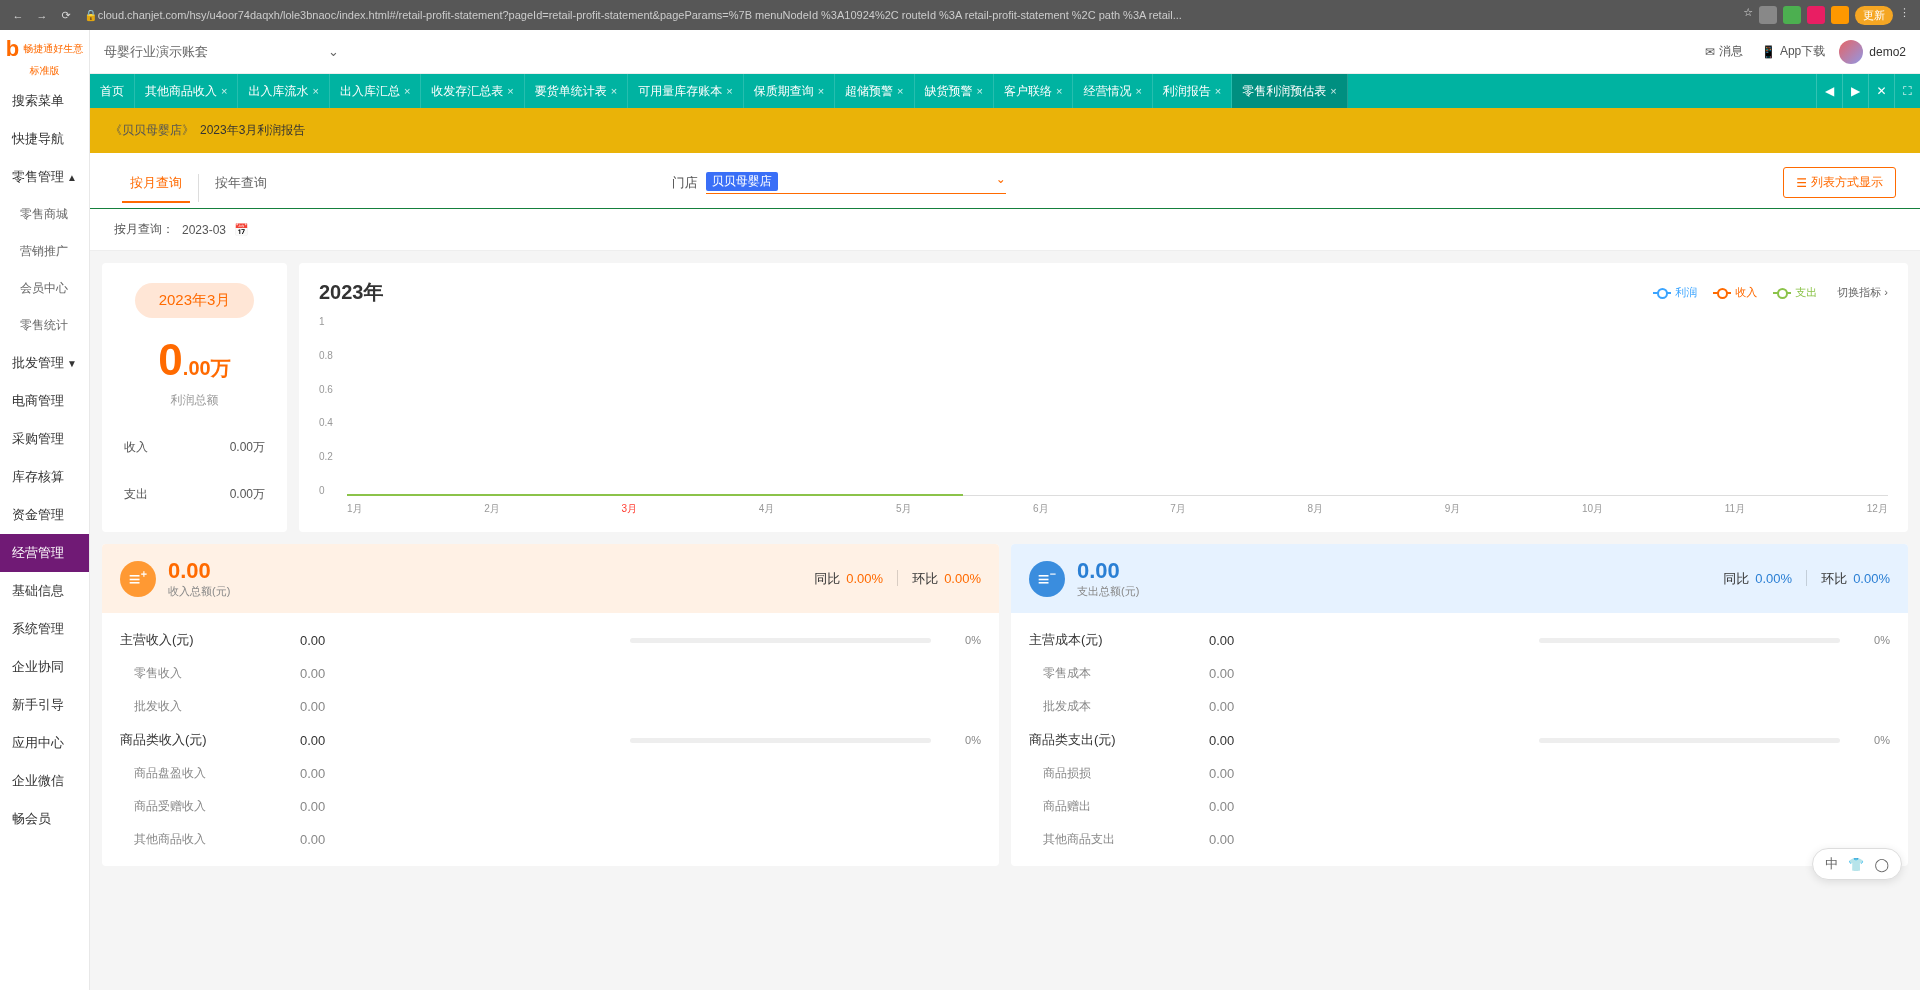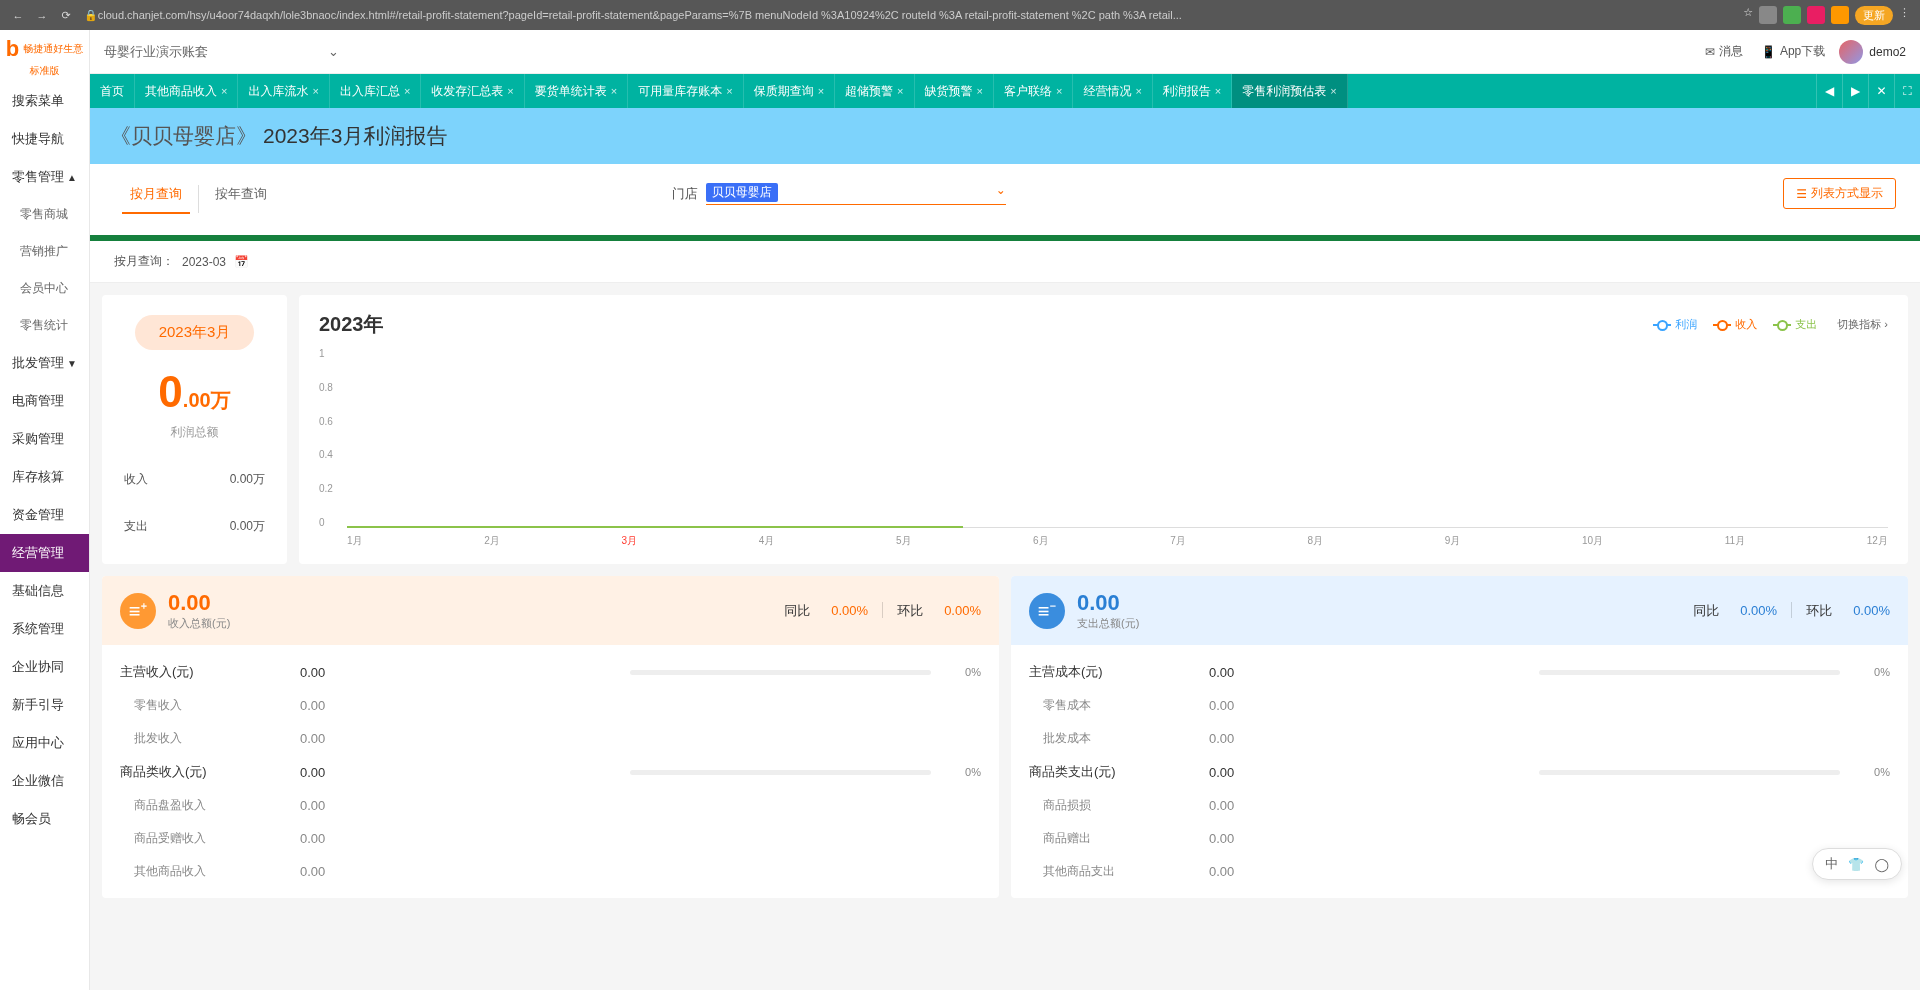--- a/index.html
+++ b/index.html
@@ -37,24 +37,24 @@
 
 .tabbar { height: 34px; background: #00b3a1; display: flex; align-items: stretch; color: #fff; font-size: 12px; }
 .tabbar .tab { padding: 0 10px; display: flex; align-items: center; gap: 4px; cursor: pointer; white-space: nowrap; border-right: 1px solid rgba(255,255,255,0.15); }
 .tabbar .tab.active { background: #008f80; }
 .tabbar .tab .close { font-size: 11px; opacity: 0.8; }
 .tabbar .tab-ctrl { display: flex; margin-left: auto; }
 .tabbar .tab-ctrl .ctrl { width: 26px; display: flex; align-items: center; justify-content: center; cursor: pointer; border-left: 1px solid rgba(255,255,255,0.2); }
 
 .content { flex: 1; overflow-y: auto; padding: 0; }
 
-.page-title { background: #7dd3fc; padding: 14px 20px; font-size: 21px; color: #333; display: flex; align-items: baseline; gap: 6px; }
+.page-title { background: #eab308; padding: 14px 20px; font-size: 12px; color: #333; display: flex; align-items: baseline; gap: 6px; }
 .page-title .quote { color: #555; }
 
-.filter-bar { background: #fff; margin: 0; padding: 14px 24px 16px; display: flex; align-items: center; border-bottom: 6px solid #15803d; }
+.filter-bar { background: #fff; margin: 0; padding: 14px 24px 0; display: flex; align-items: center; border-bottom: 1px solid #15803d; }
 .filter-tabs { display: flex; gap: 0; }
 .filter-tab { padding: 0 16px 10px; color: #666; cursor: pointer; position: relative; font-size: 13px; }
 .filter-tab.active { color: #ff6a00; }
 .filter-tab.active::after { content: ""; position: absolute; bottom: -1px; left: 10%; right: 10%; height: 2px; background: #ff6a00; }
 .filter-tab + .filter-tab { border-left: 1px solid #ddd; }
 .store-sel { margin-left: auto; margin-right: auto; display: flex; align-items: center; gap: 8px; font-size: 13px; color: #555; padding-bottom: 10px; text-align: center; }
 .store-sel .store-val { background: #3a6ff7; color: #fff; padding: 1px 6px; border-radius: 2px; font-size: 12px; }
 .store-sel .sel-line { border-bottom: 1px solid #ff6a00; width: 300px; display: flex; justify-content: flex-end; padding-bottom: 2px; }
 .store-sel .chev { color: #ff6a00; font-size: 12px; }
 .list-btn { margin-left: auto; border: 1px solid #ff6a00; color: #ff6a00; padding: 6px 12px; border-radius: 3px; font-size: 12px; cursor: pointer; display: flex; align-items: center; gap: 4px; margin-bottom: 10px; }
@@ -93,21 +93,21 @@
 .stat-head.income { background: #fff1e5; }
 .stat-head.expense { background: #e6f2ff; }
 .stat-head .icon-circ { width: 36px; height: 36px; border-radius: 50%; margin-right: 12px; display: flex; align-items: center; justify-content: center; font-size: 20px; color: #fff; }
 .stat-head.income .icon-circ { background: #ff9933; }
 .stat-head.expense .icon-circ { background: #3a8dde; }
 .stat-head .amt { font-size: 22px; font-weight: bold; }
 .stat-head.income .amt { color: #ff6a00; }
 .stat-head.expense .amt { color: #2a7fd4; }
 .stat-head .amt-label { font-size: 11px; color: #888; }
 .stat-head .metrics { margin-left: auto; display: flex; gap: 14px; font-size: 13px; }
-.stat-head .metrics .m { display: flex; gap: 21px; align-items: center; }
+.stat-head .metrics .m { display: flex; gap: 6px; align-items: center; }
 .stat-head.income .metrics .pct { color: #ff6a00; }
 .stat-head.expense .metrics .pct { color: #2a7fd4; }
 .stat-head .metrics .sep { width: 1px; height: 16px; background: rgba(0,0,0,0.15); }
 
 .stat-body { padding: 10px 18px; }
 .stat-row { display: flex; align-items: center; padding: 8px 0; font-size: 13px; }
 .stat-row .label { width: 180px; color: #333; }
 .stat-row.sub .label { padding-left: 14px; color: #888; font-size: 12px; }
 .stat-row .val { width: 320px; text-align: left; color: #333; }
 .stat-row.sub .val { color: #888; }

